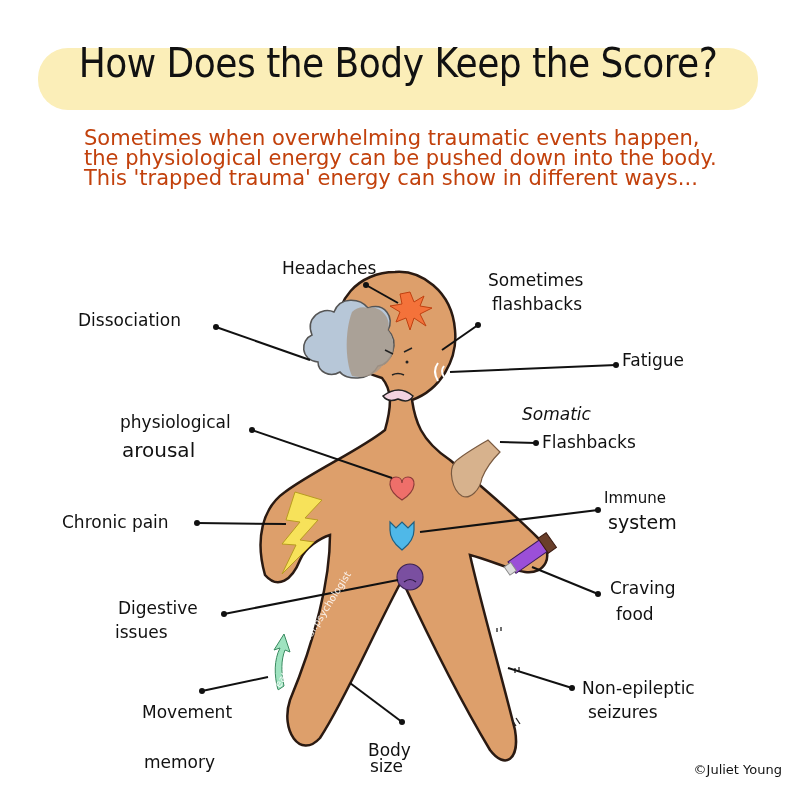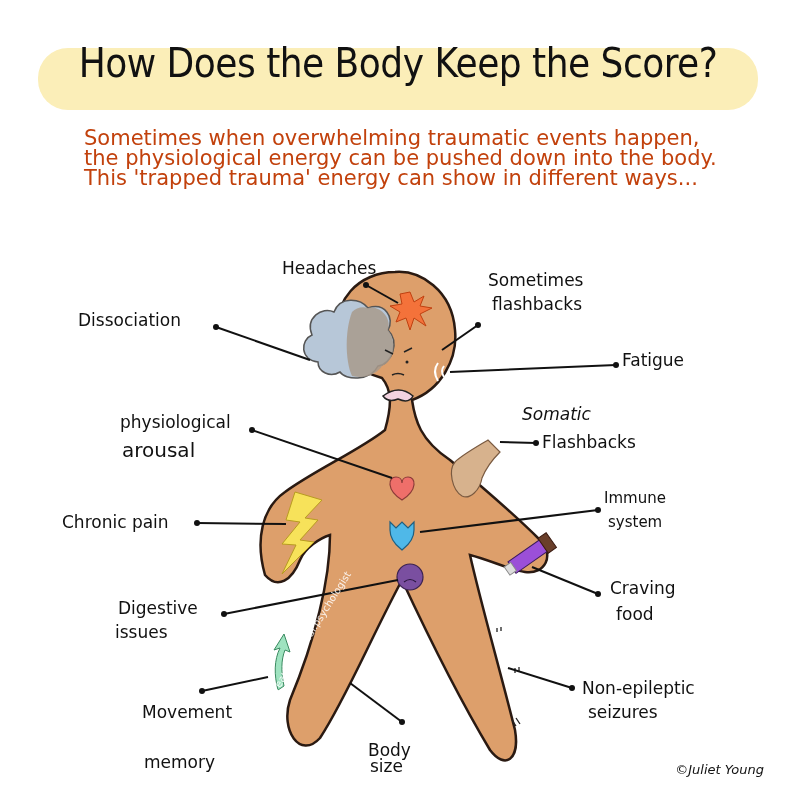--- a/index.html
+++ b/index.html
@@ -1,21 +1,21 @@
 <!DOCTYPE html>
 <html><head>
 <meta charset="utf-8">
 <style>
   html,body{margin:0;padding:0;background:#fff;}
   body{width:796px;height:796px;position:relative;overflow:hidden;font-family:"DejaVu Sans",sans-serif;color:#111;}
   .title-band{position:absolute;left:38px;top:48px;width:720px;height:62px;background:#fbeeb8;border-radius:30px;}
   .title{position:absolute;left:0;top:40px;width:796px;text-align:center;font-family:"DejaVu Sans Condensed","DejaVu Sans",sans-serif;font-size:40px;letter-spacing:-0.5px;color:#111;}
   .intro{position:absolute;left:84px;top:128px;width:640px;font-size:21px;line-height:20px;color:#c2410c;}
   .label{position:absolute;font-size:17px;line-height:20px;color:#111;white-space:nowrap;}
-  .credit{position:absolute;right:32px;top:762px;font-size:13px;color:#111;font-style:italic;}
+  .credit{position:absolute;right:14px;top:762px;font-size:13px;color:#111;}
   svg.art{position:absolute;left:0;top:0;}
   .watermark{position:absolute;left:262px;top:700px;transform:rotate(-58deg);transform-origin:left top;font-size:10px;color:#fff;opacity:.85;white-space:nowrap;}
 </style>
 </head>
 <body>
 
 <div class="title-band"></div>
 <div class="title">How Does the Body Keep the Score?</div>
 <div class="intro">Sometimes when overwhelming traumatic events happen, the physiological energy can be pushed down into the body. This 'trapped trauma' energy can show in different ways...</div>
 
@@ -112,21 +112,21 @@
 <div class="label" style="left:488px;top:270px;">Sometimes</div>
 <div class="label" style="left:492px;top:294px;">flashbacks</div>
 <div class="label" style="left:78px;top:310px;">Dissociation</div>
 <div class="label" style="left:622px;top:350px;">Fatigue</div>
 <div class="label" style="left:120px;top:412px;">physiological</div>
 <div class="label" style="left:122px;top:440px;font-size:20px;">arousal</div>
 <div class="label" style="left:522px;top:404px;font-style:italic;">Somatic</div>
 <div class="label" style="left:542px;top:432px;">Flashbacks</div>
 <div class="label" style="left:62px;top:512px;">Chronic pain</div>
 <div class="label" style="left:604px;top:488px;font-size:15px;">Immune</div>
-<div class="label" style="left:608px;top:512px;font-size:15px;">system</div>
+<div class="label" style="left:608px;top:512px;font-size:19px;">system</div>
 <div class="label" style="left:610px;top:578px;">Craving</div>
 <div class="label" style="left:616px;top:604px;">food</div>
 <div class="label" style="left:118px;top:598px;">Digestive</div>
 <div class="label" style="left:115px;top:622px;text-align:center;">issues</div>
 <div class="label" style="left:582px;top:678px;">Non-epileptic</div>
 <div class="label" style="left:588px;top:702px;">seizures</div>
 <div class="label" style="left:142px;top:702px;">Movement</div>
 <div class="label" style="left:144px;top:732px;margin-top:20px;">memory</div>
 <div class="label" style="left:368px;top:732px;margin-top:8px;">Body</div>
 <div class="label" style="left:370px;top:756px;">size</div>

